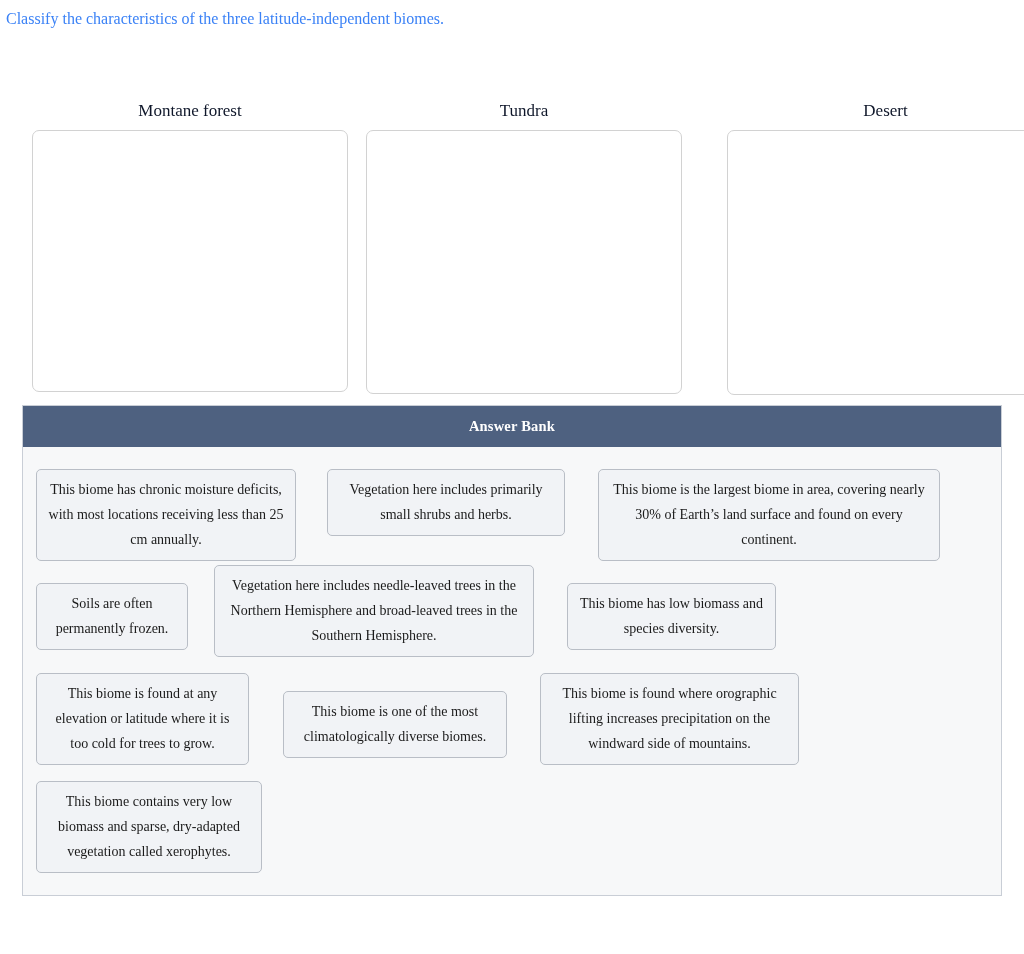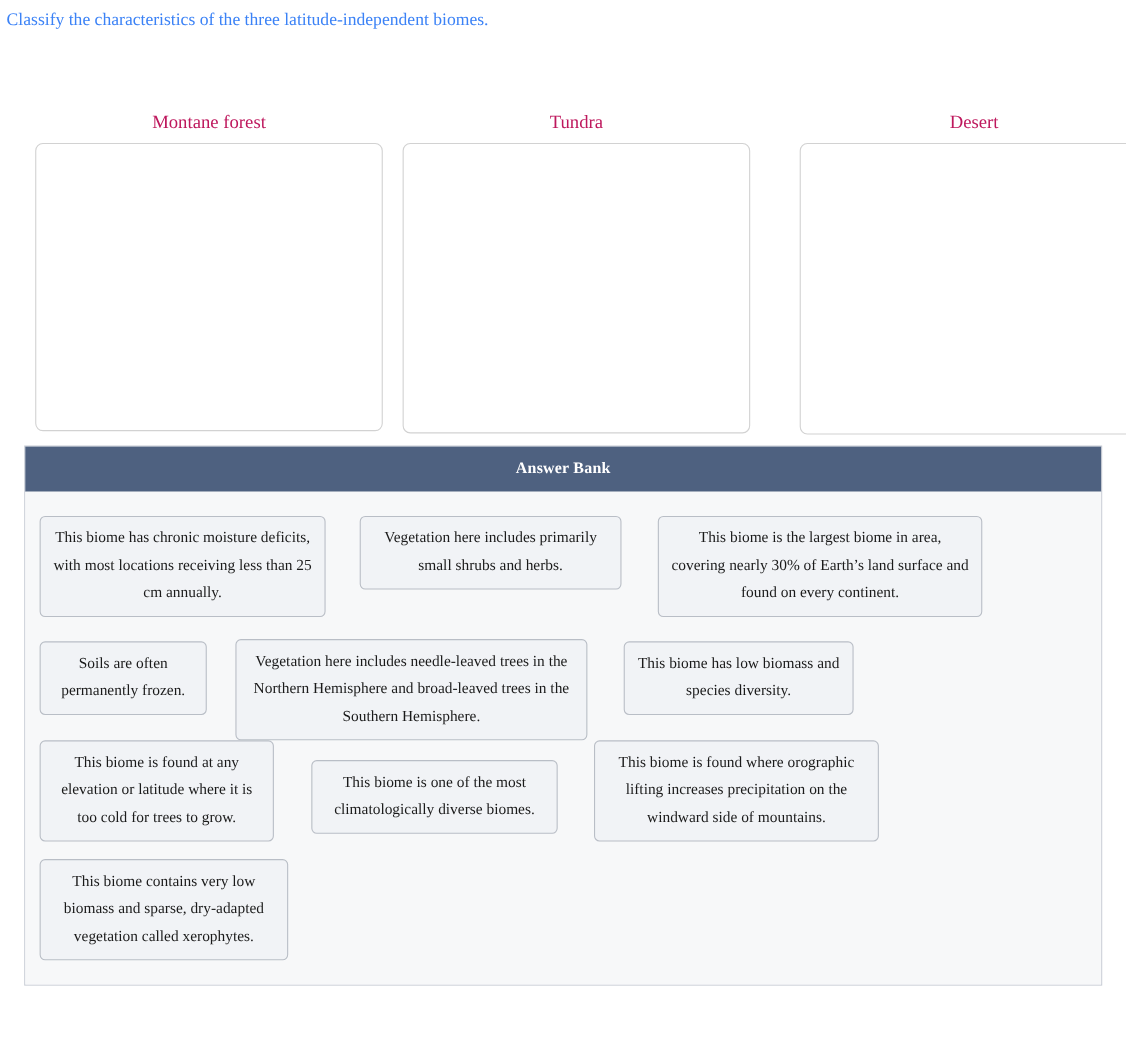--- a/index.html
+++ b/index.html
@@ -36,21 +36,21 @@
     height: 292px;
   }
   .category {
     position: absolute;
     top: 0;
   }
   .category-label {
     text-align: center;
     font-size: 17px;
     line-height: 22px;
-    color: #be185d;
+    color: #0f172a;
     margin-bottom: 8px;
   }
   .dropzone {
     background: #ffffff;
     border: 1.5px solid #d2d2d2;
     border-radius: 7px;
     box-sizing: border-box;
   }
 
   .cat-0 { left: 32px;  width: 316px; }
@@ -104,24 +104,24 @@
   }
 
   
   .row-0 { height: 96px; }
   .row-1 { height: 108px; }
   .row-2 { height: 108px; }
   .row-3 { height: 86px; }
 
   .t-0-0 { left: 13px;  width: 260px; }
   .t-0-1 { left: 304px; width: 238px; }
-  .t-0-2 { left: 575px; width: 295px; }
+  .t-0-2 { left: 575px; width: 342px; }
 
   .t-1-0 { left: 13px;  width: 152px; top: 18px; }
-  .t-1-1 { left: 191px; width: 320px; margin-top: 16px; }
+  .t-1-1 { left: 191px; width: 320px; }
   .t-1-2 { left: 544px; width: 209px; top: 18px; }
 
   .t-2-0 { left: 13px;  width: 213px; }
   .t-2-1 { left: 260px; width: 224px; top: 18px; }
   .t-2-2 { left: 517px; width: 259px; }
 
   .t-3-0 { left: 13px;  width: 226px; }
 </style>
 </head>
 <body>

